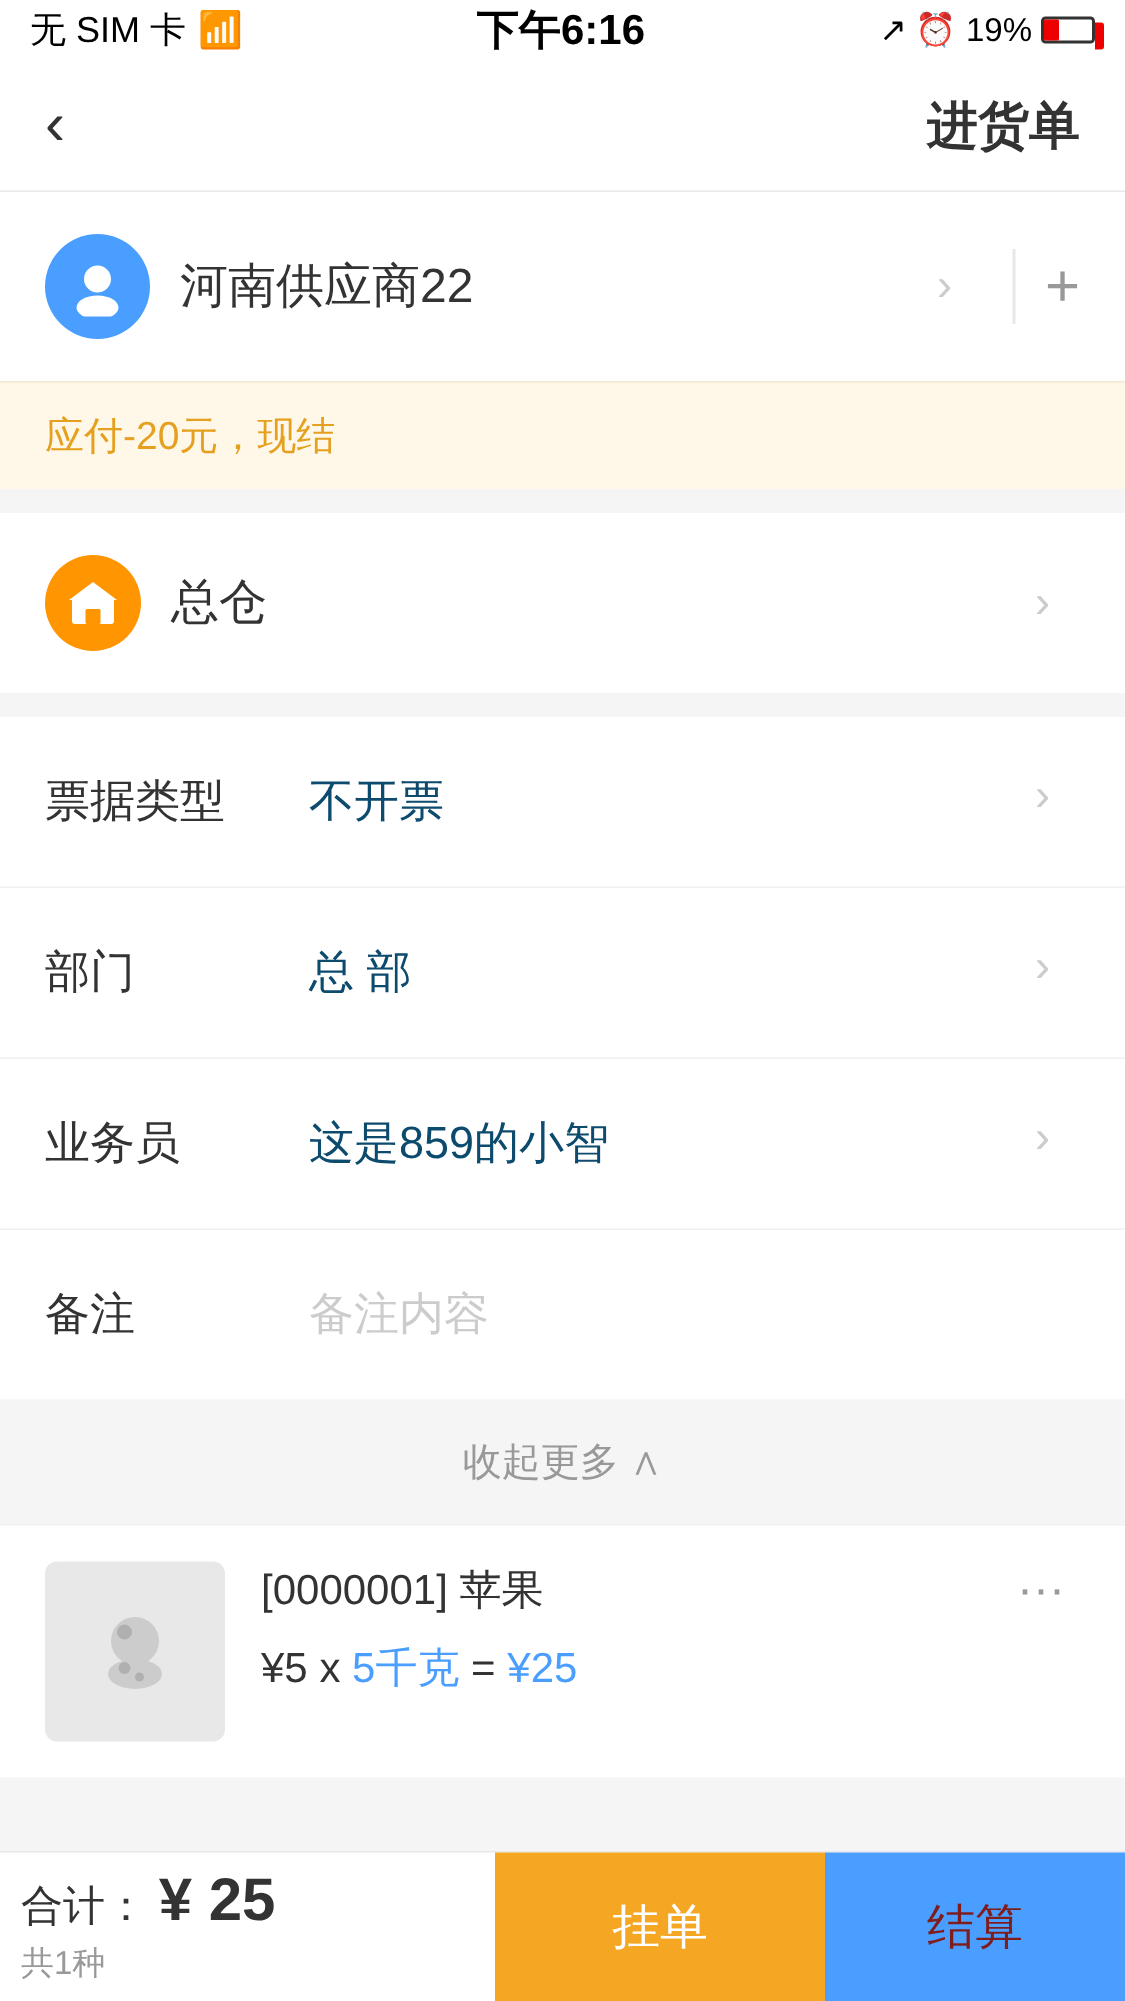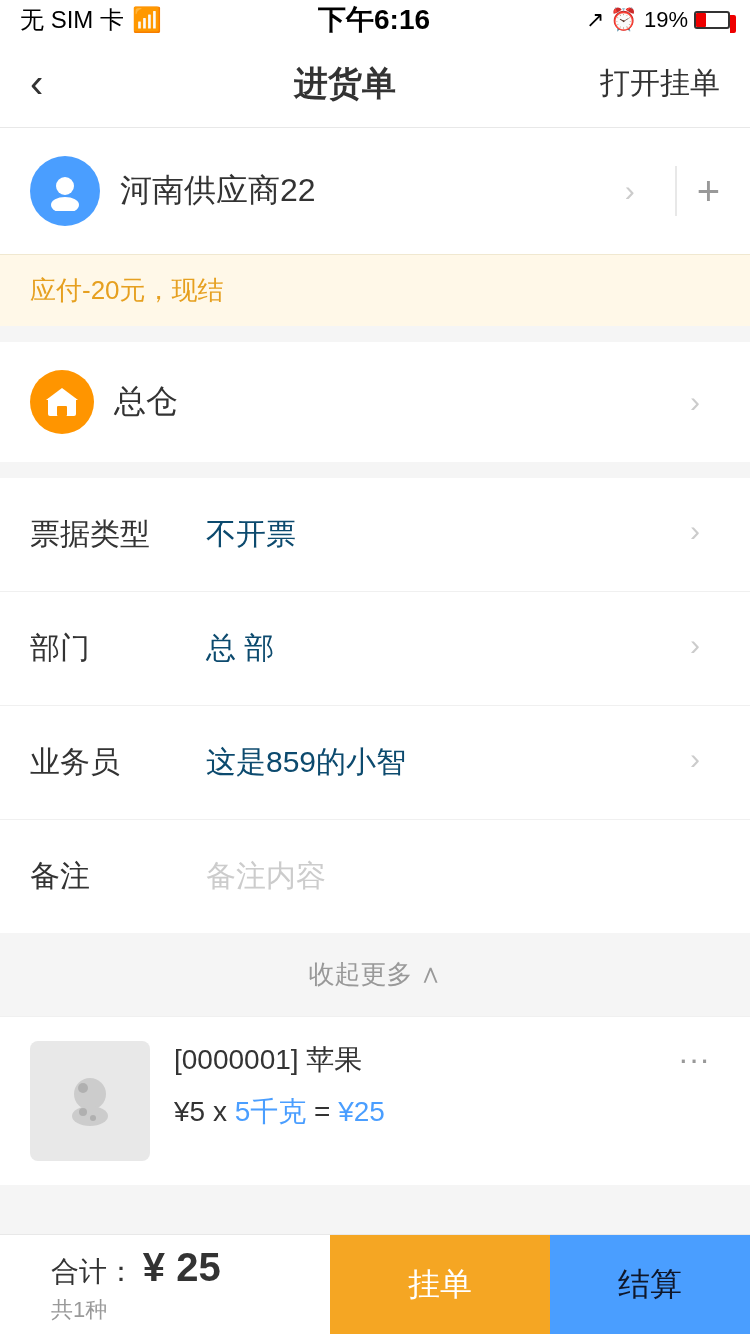--- a/index.html
+++ b/index.html
@@ -274,22 +274,21 @@
       left: 0;
       width: 750px;
       height: 100px;
       display: flex;
       align-items: center;
       background: #fff;
       border-top: 1px solid #e8e8e8;
     }
     .total-section {
       flex: 1;
-      padding: 0 35px;
-      margin-left: 16px;
+      padding: 0 14px;
     }
     .total-label {
       font-size: 28px;
       color: #333;
       display: inline;
     }
     .total-amount {
       font-size: 40px;
       color: #333;
       font-weight: 600;
@@ -309,21 +308,21 @@
       font-size: 32px;
       cursor: pointer;
       display: flex;
       align-items: center;
       justify-content: center;
     }
     .btn-checkout {
       width: 200px;
       height: 100px;
       background: #4a9eff;
-      color: #0f172a;
+      color: #7f1d1d;
       border: none;
       font-size: 32px;
       cursor: pointer;
       display: flex;
       align-items: center;
       justify-content: center;
     }
   </style>
 </head>
 <body>
@@ -341,21 +340,20 @@
     <span style="display:inline-block;width:36px;height:18px;border:2px solid #333;border-radius:3px;position:relative;">
       <span style="display:block;width:6px;height:18px;background:#e00;position:absolute;right:-8px;top:2px;border-radius:0 2px 2px 0;"></span>
       <span style="display:block;width:30%;height:100%;background:#e00;border-radius:1px;"></span>
     </span>
   </div>
 </div>
 
 <div class="nav-bar">
   <div class="nav-back">‹</div>
   <div class="nav-title">进货单</div>
-  <div class="nav-action">打开挂单</div>
 </div>
 
 <div class="content">
 
   <div class="card">
     <div class="supplier-row">
       <div class="supplier-avatar">
         <svg viewBox="0 0 40 40" fill="none">
           <circle cx="20" cy="15" r="9" fill="white"></circle>
           <ellipse cx="20" cy="34" rx="14" ry="8" fill="white"></ellipse>

